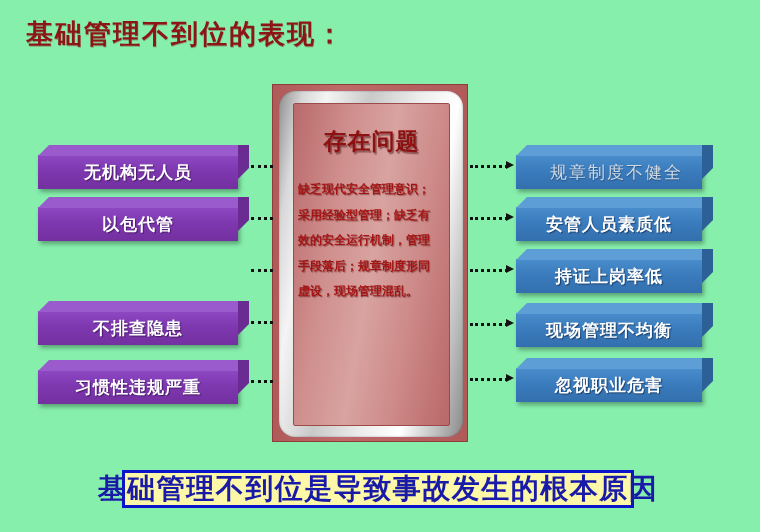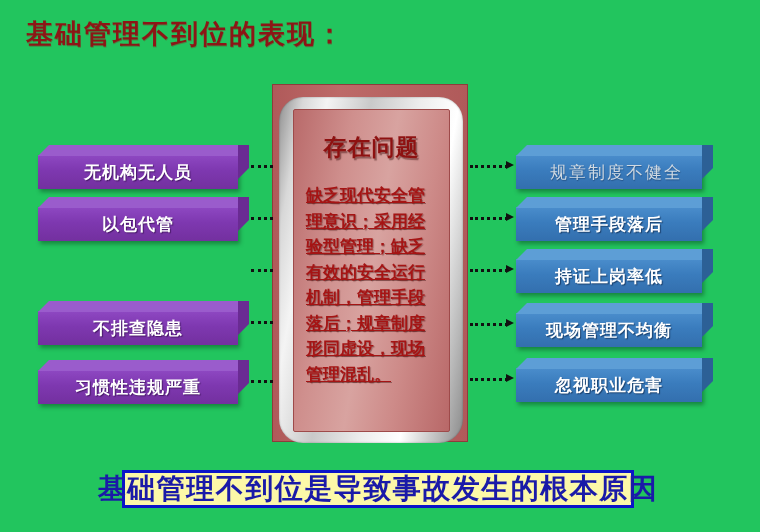--- a/index.html
+++ b/index.html
@@ -13,21 +13,21 @@
     font-family: "DejaVu Sans", "Liberation Sans", sans-serif;
     overflow: hidden;
     position: relative;
   }
 
   .slide {
     position: absolute;
     left: 0; top: 0;
     width: 760px;
     height: 532px;
-    background: #22c55e;
+    background: #86efac;
   }
 
   
   .page-title {
     position: absolute;
     left: 26px;
     top: 16px;
     font-family: "DejaVu Serif", "Liberation Serif", serif;
     font-size: 27px;
     font-weight: bold;
@@ -45,25 +45,25 @@
     width: 196px;
     height: 358px;
     background: linear-gradient(90deg,#b05a5a 0%, #bd6a68 35%, #b05a5a 100%);
     border: 1px solid #8e3c3c;
     box-sizing: border-box;
     padding: 6px;
   }
   .center-bezel {
     position: absolute;
     left: 6px;
-    top: 12px;
+    top: 6px;
     width: 184px;
     height: 346px;
     box-sizing: border-box;
-    border-radius: 24px;
+    border-radius: 16px;
     background: linear-gradient(100deg,
         #8f8f8f 0%,
         #d8d8d8 10%,
         #f4f4f4 20%,
         #c9c9c9 38%,
         #ededed 58%,
         #ffffff 74%,
         #b9b9b9 90%,
         #8a8a8a 100%);
     box-shadow: inset 0 0 2px rgba(0,0,0,0.35);
@@ -89,30 +89,29 @@
     margin-top: 22px;
     text-align: center;
     font-family: "DejaVu Serif", "Liberation Serif", serif;
     font-size: 23px;
     font-weight: bold;
     color: #8E1111;
     letter-spacing: 1px;
     text-shadow: 1.5px 1.5px 1px rgba(60,10,10,0.45);
   }
   .center-body {
-    margin: 20px 8px 0 12px;
+    margin: 20px 8px 0 4px;
     font-family: "DejaVu Sans", "Liberation Sans", sans-serif;
-    font-size: 17px;
+    font-size: 12px;
     font-weight: bold;
     line-height: 25.5px;
     color: #A51414;
     text-shadow: 1px 1px 1px rgba(60,10,10,0.40);
     letter-spacing: 0px;
     word-break: break-all;
-    text-decoration: underline;
   }
 
   
   .box3d {
     position: absolute;
     height: 34px;
     text-align: right;
   }
   .box3d .face {
     position: absolute;
@@ -284,21 +283,21 @@
     <div class="side"></div>
     <div class="face">
       <span class="label">规章制度不健全</span>
     </div>
   </div>
 
   <div class="box3d blue" style="left:516px; top:197px; width:186px;">
     <div class="top"></div>
     <div class="side"></div>
     <div class="face">
-      <span class="label">管理手段落后</span>
+      <span class="label">安管人员素质低</span>
     </div>
   </div>
 
   <div class="box3d blue" style="left:516px; top:249px; width:186px;">
     <div class="top"></div>
     <div class="side"></div>
     <div class="face">
       <span class="label">持证上岗率低</span>
     </div>
   </div>

